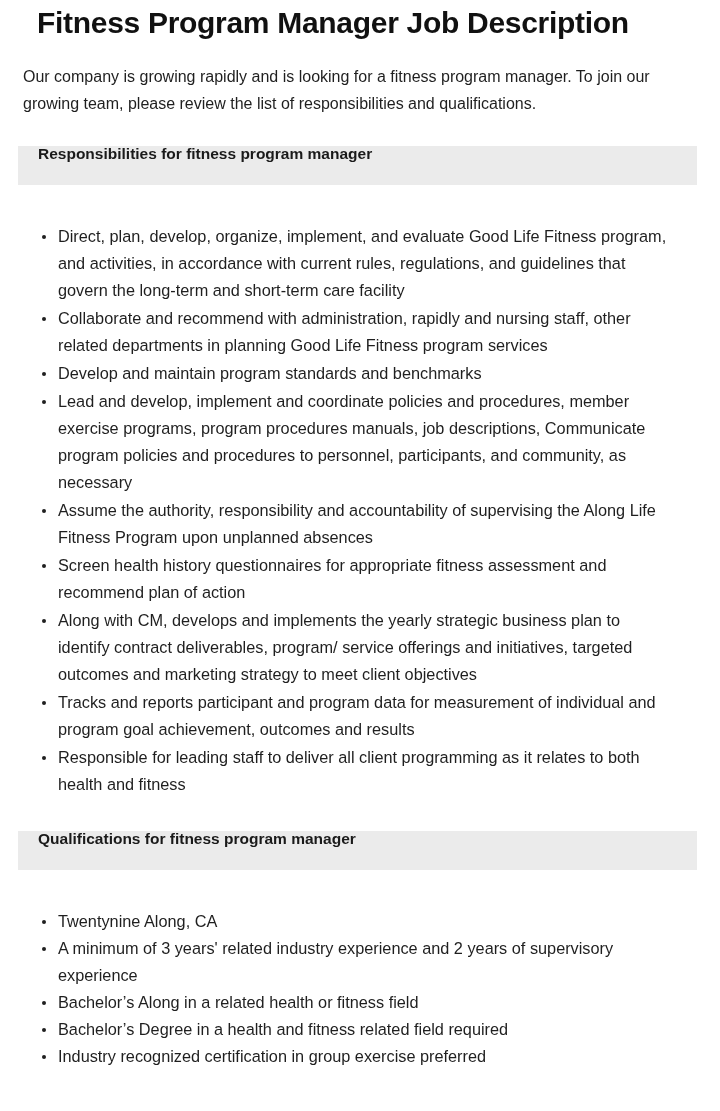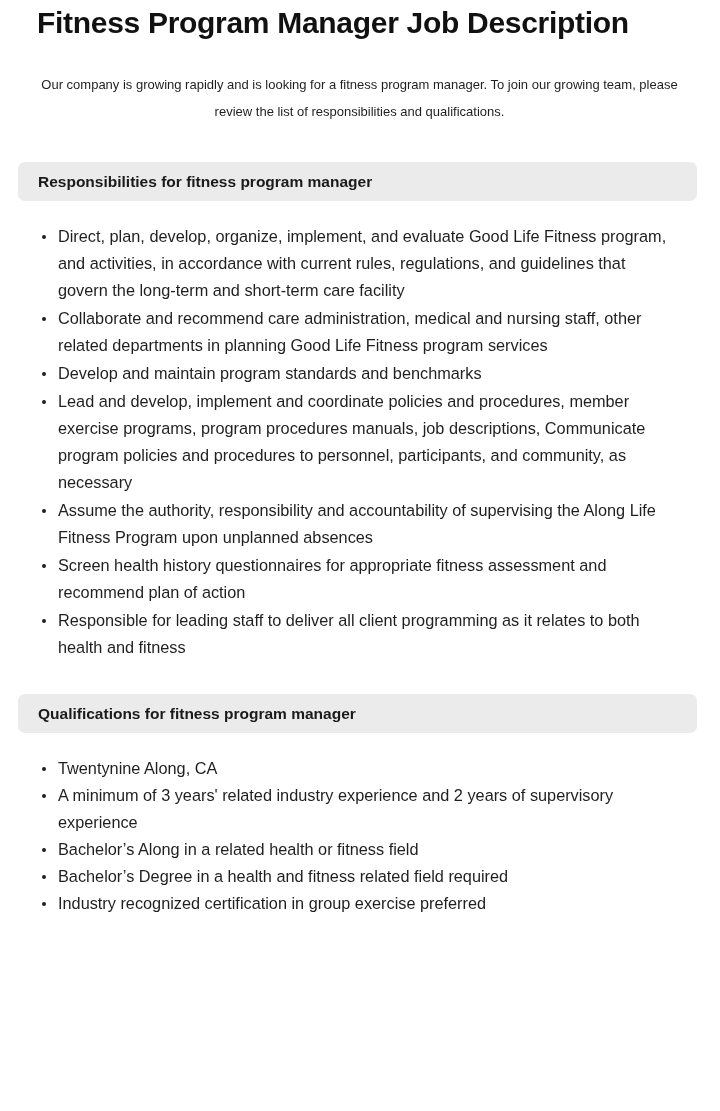--- a/index.html
+++ b/index.html
@@ -1,15 +1,15 @@
 <!DOCTYPE html>
 <html><head>
 <meta charset="utf-8">
 <style>
-  * { box-sizing: border-box; border-radius: 7px; }
+  * { box-sizing: border-box; }
   html, body {
     margin: 0;
     padding: 0;
     background: #ffffff;
   }
   body {
     width: 720px;
     min-height: 1111px;
     font-family: "Liberation Sans", sans-serif;
     color: #1a1a1a;
@@ -31,37 +31,35 @@
     font-size: 30px;
     line-height: 38px;
     font-weight: 700;
     letter-spacing: -0.3px;
     color: #111111;
     white-space: nowrap;
   }
 
   
   .intro {
-    margin: 12px;
+    margin: 4px;
     padding: 17px 20px 0 19px;
-    font-size: 13px;
+    font-size: 16px;
     line-height: 27px;
     color: #1f1f1f;
     max-width: 700px;
-    text-align: center;
   }
 
   
   .section-band {
     background: #ebebeb;
-    margin: 0 0 0 18px;
+    margin: 0 0 16px 18px;
     width: 679px;
     height: 39px;
     display: flex;
-    align-items: center;
     padding-left: 20px;
   }
   .section-band-title {
     font-size: 15.5px;
     font-weight: 700;
     color: #1a1a1a;
     line-height: 1;
   }
 
   .band-spacer-before-resp { height: 25px; }
@@ -119,25 +117,27 @@
   <p class="intro">Our company is growing rapidly and is looking for a fitness program manager. To join our growing team, please review the list of responsibilities and qualifications.</p>
 
   <div class="band-spacer-before-resp"></div>
 
   <div class="section-band">
     <span class="section-band-title">Responsibilities for fitness program manager</span>
   </div>
 
   <ul class="bullets list-responsibilities">
     <li>Direct, plan, develop, organize, implement, and evaluate Good Life Fitness program, and activities, in accordance with current rules, regulations, and guidelines that govern the long-term and short-term care facility</li>
-    <li>Collaborate and recommend care administration, medical and nursing staff, other related departments in planning Good Life Fitness program services</li>
+    <li>Collaborate and recommend with administration, rapidly and nursing staff, other related departments in planning Good Life Fitness program services</li>
     <li>Develop and maintain program standards and benchmarks</li>
     <li>Lead and develop, implement and coordinate policies and procedures, member exercise programs, program procedures manuals, job descriptions, Communicate program policies and procedures to personnel, participants, and community, as necessary</li>
     <li>Assume the authority, responsibility and accountability of supervising the Along Life Fitness Program upon unplanned absences</li>
     <li>Screen health history questionnaires for appropriate fitness assessment and recommend plan of action</li>
+    <li>Along with CM, develops and implements the yearly strategic business plan to identify contract deliverables, program/ service offerings and initiatives, targeted outcomes and marketing strategy to meet client objectives</li>
+    <li>Tracks and reports participant and program data for measurement of individual and program goal achievement, outcomes and results</li>
     <li>Responsible for leading staff to deliver all client programming as it relates to both health and fitness</li>
   </ul>
 
   <div class="band-spacer-before-qual"></div>
 
   <div class="section-band">
     <span class="section-band-title">Qualifications for fitness program manager</span>
   </div>
 
   <ul class="bullets list-qualifications">

